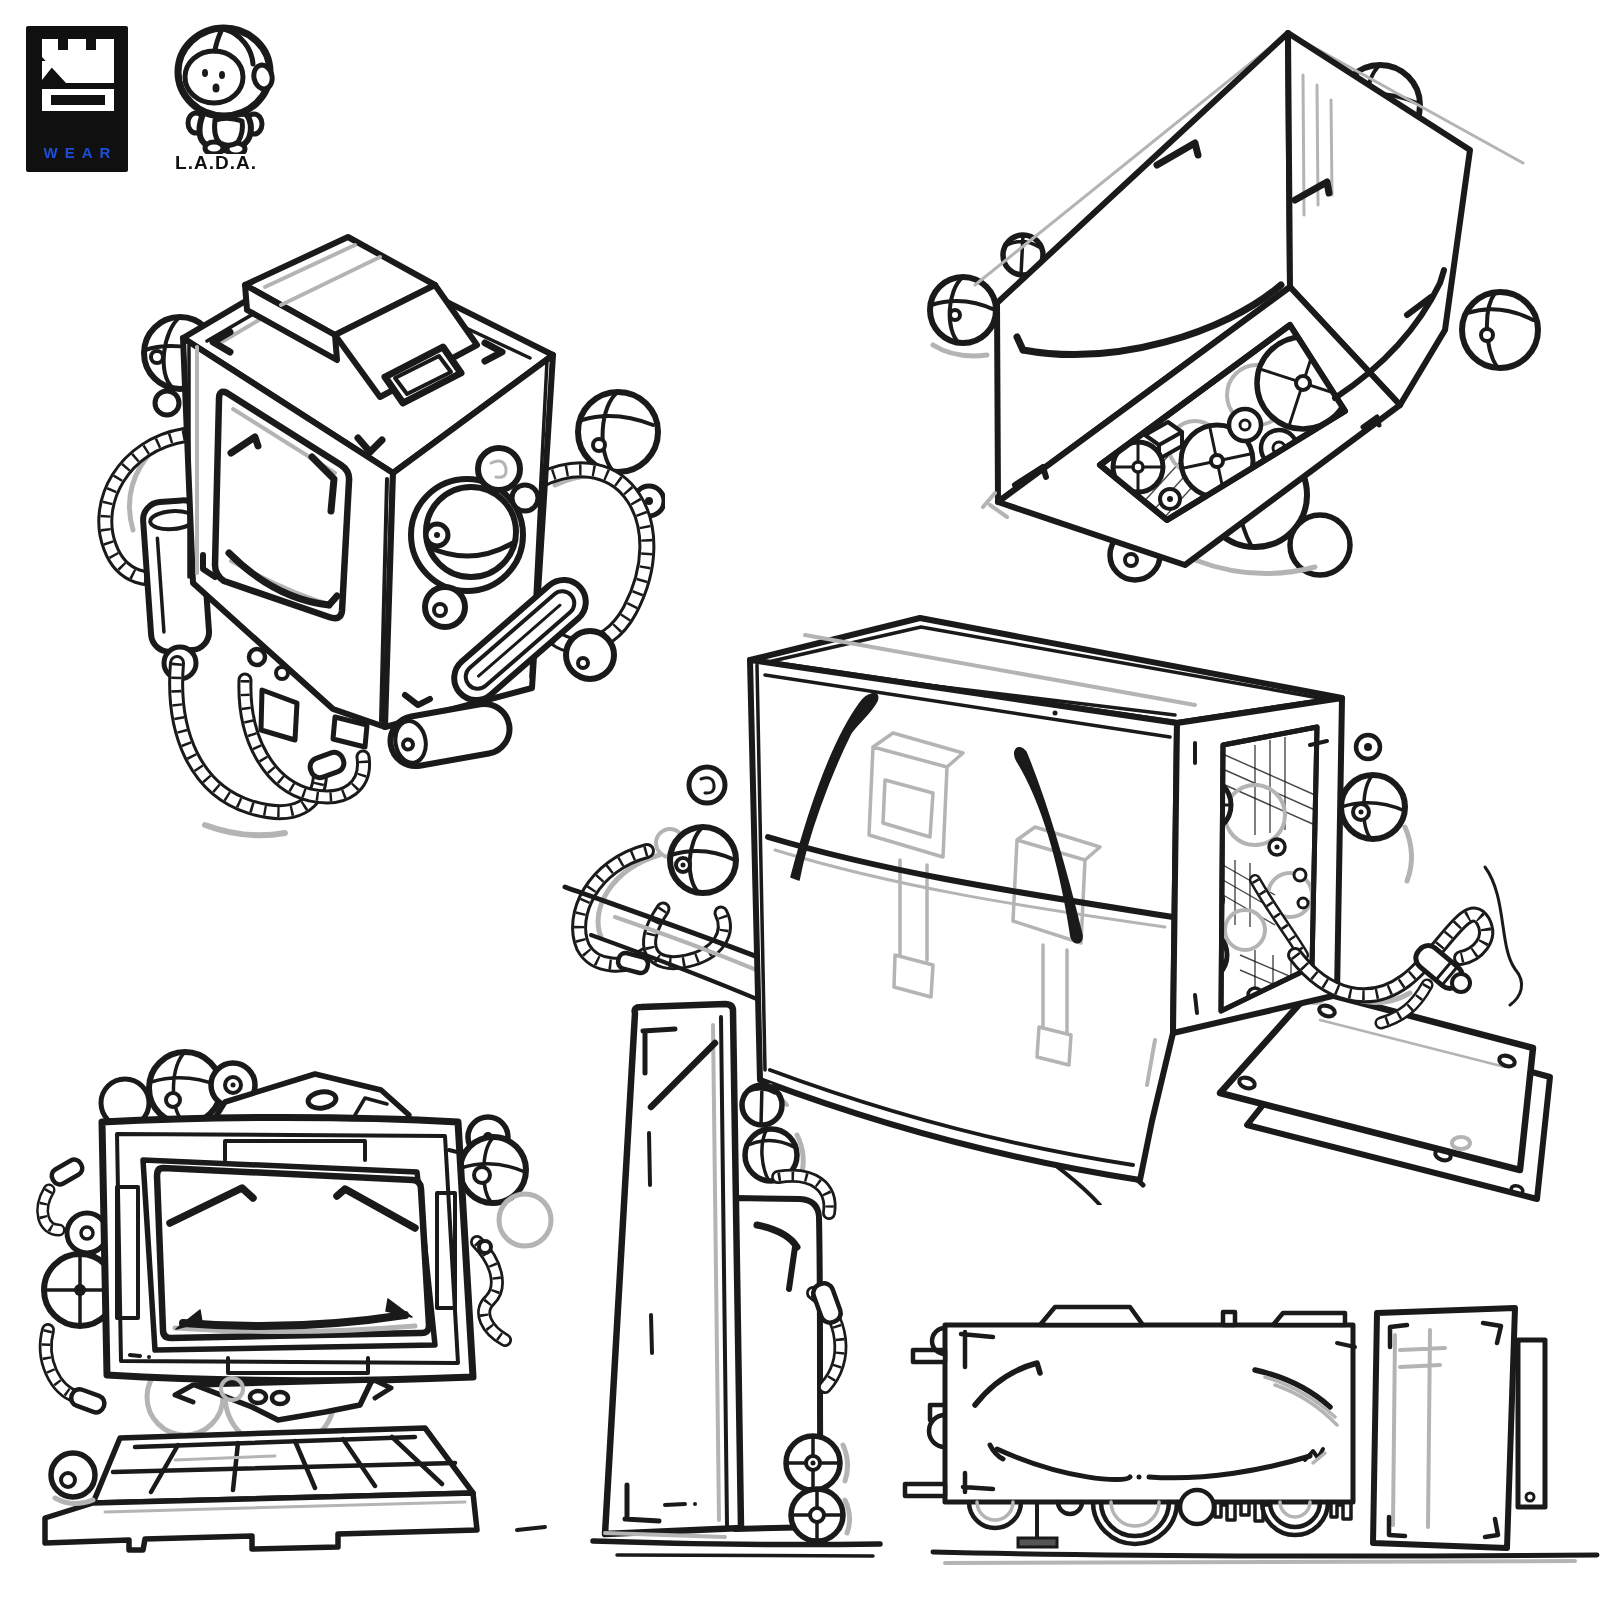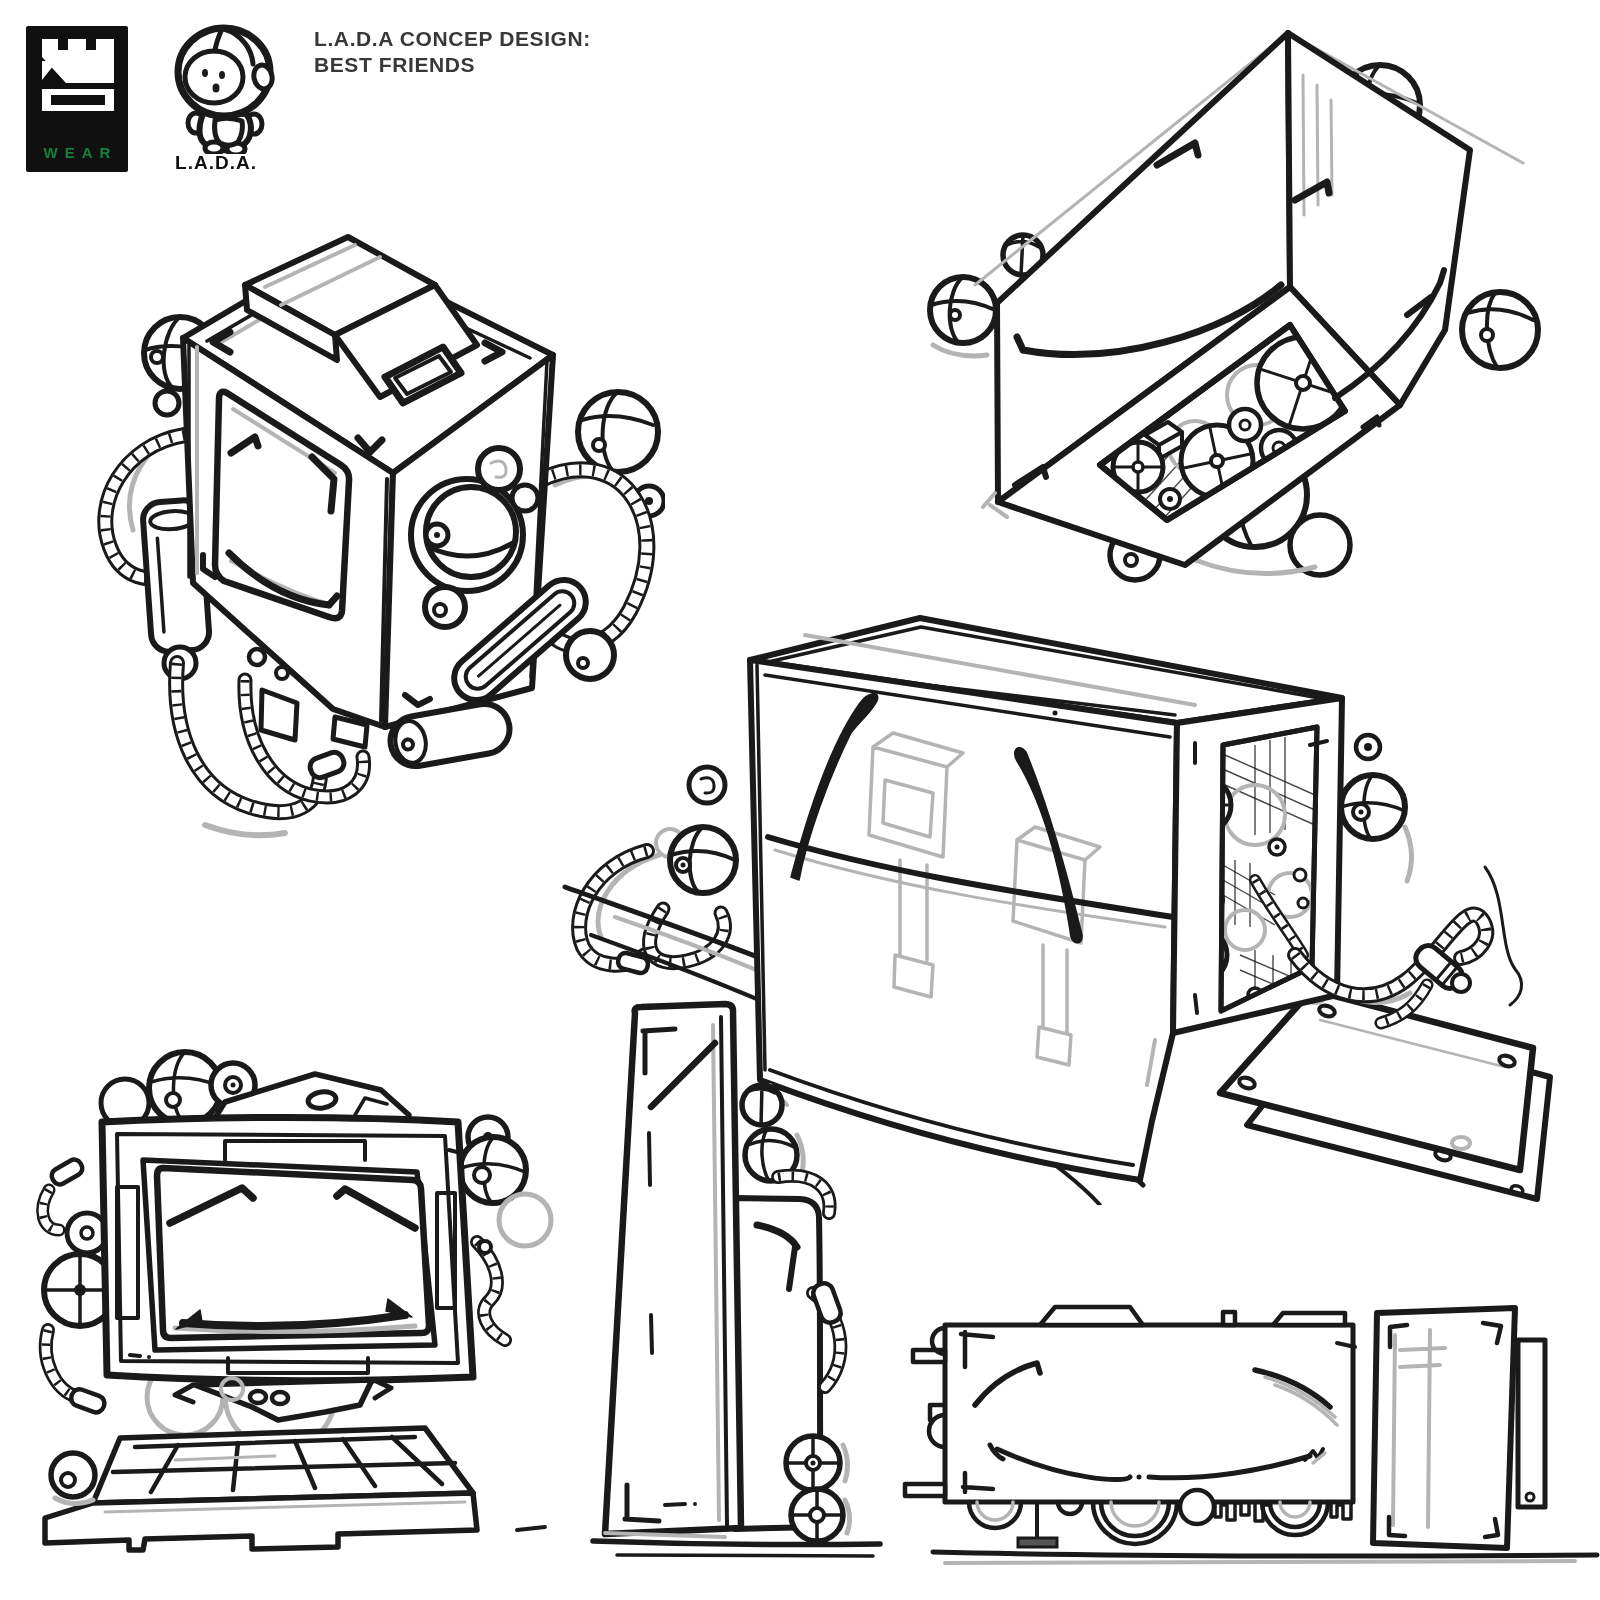--- a/index.html
+++ b/index.html
@@ -11,21 +11,21 @@
   .f{fill:#ffffff;stroke:#1a1a1a;stroke-linecap:round;stroke-linejoin:round;}
   .p{fill:none;stroke:#b4b4b4;stroke-linecap:round;stroke-linejoin:round;}
   .k{fill:#1a1a1a;stroke:#1a1a1a;stroke-width:1.5;stroke-linejoin:round;}
   .to{fill:none;stroke:#1a1a1a;stroke-linecap:round;}
   .ti{fill:none;stroke:#ffffff;stroke-linecap:round;}
   .tr{fill:none;stroke:#1a1a1a;stroke-dasharray:2.5 11;stroke-linecap:butt;}
   .hatch line{stroke:#1a1a1a;stroke-width:1.4;opacity:.8;}
   
   #logo{position:absolute;left:24px;top:24px;width:106px;height:150px;}
   #logo-text{position:absolute;left:24px;top:144px;width:106px;text-align:center;
-             color:#15803d;font-size:15px;font-weight:bold;letter-spacing:7px;text-indent:7px;}
+             color:#1d4ed8;font-size:15px;font-weight:bold;letter-spacing:7px;text-indent:7px;}
   #mascot{position:absolute;left:158px;top:22px;width:140px;height:132px;}
   #mascot-label{position:absolute;left:138px;top:152px;width:156px;text-align:center;
                 color:#111;font-size:19px;font-weight:600;letter-spacing:1px;}
   #title{position:absolute;left:314px;top:26px;color:#383838;font-weight:bold;
          font-size:21px;line-height:26px;letter-spacing:.6px;}
 </style>
 </head>
 <body>
 
 <div id="page">
@@ -59,24 +59,20 @@
       <path class="i" stroke-width="5" d="M64,7 Q58,20 57,29"></path>
       <path class="i" stroke-width="5" d="M66,7 C84,12 94,28 95,42"></path>
       <ellipse class="f" cx="105" cy="55" rx="9" ry="12" stroke-width="5" transform="rotate(-12 105 55)"></ellipse>
       <ellipse cx="47" cy="51" rx="3" ry="4" fill="#1a1a1a"></ellipse>
       <ellipse cx="64" cy="53" rx="3" ry="4" fill="#1a1a1a"></ellipse>
       <ellipse cx="58" cy="66" rx="3.5" ry="4.5" fill="#1a1a1a"></ellipse>
     </g>
   </svg>
   <div id="mascot-label">L.A.D.A.</div>
 
-  <div id="title">
-    <div>L.A.D.A CONCEP DESIGN:</div>
-    <div>BEST FRIENDS</div>
-  </div>
 
   <svg class="sketch" style="left:85px;top:225px" width="580" height="620" viewBox="0 0 580 620">
     <g>
 
       <circle class="f" cx="95" cy="128" r="36" stroke-width="6"></circle>
       <path class="i" stroke-width="4" d="M95,92 C78,105 72,150 88,163 M60,125 C80,118 112,120 130,132"></path>
       <circle class="f" cx="72" cy="132" r="6" stroke-width="4"></circle>
       <circle class="f" cx="82" cy="178" r="12" stroke-width="5"></circle>
 
       <path class="p" stroke-width="5" d="M112,200 C60,215 35,260 48,305"></path>

